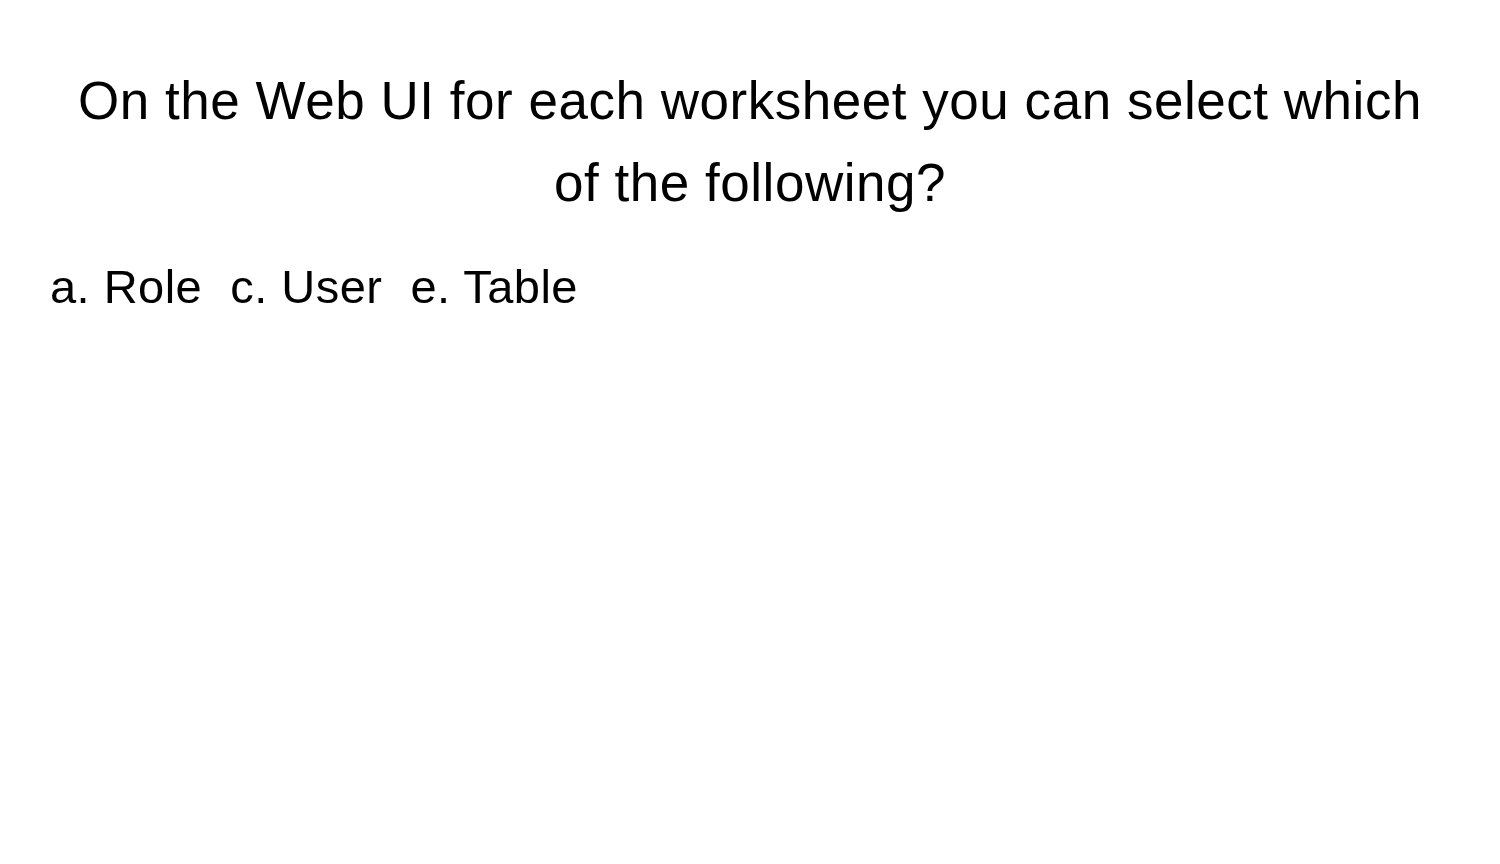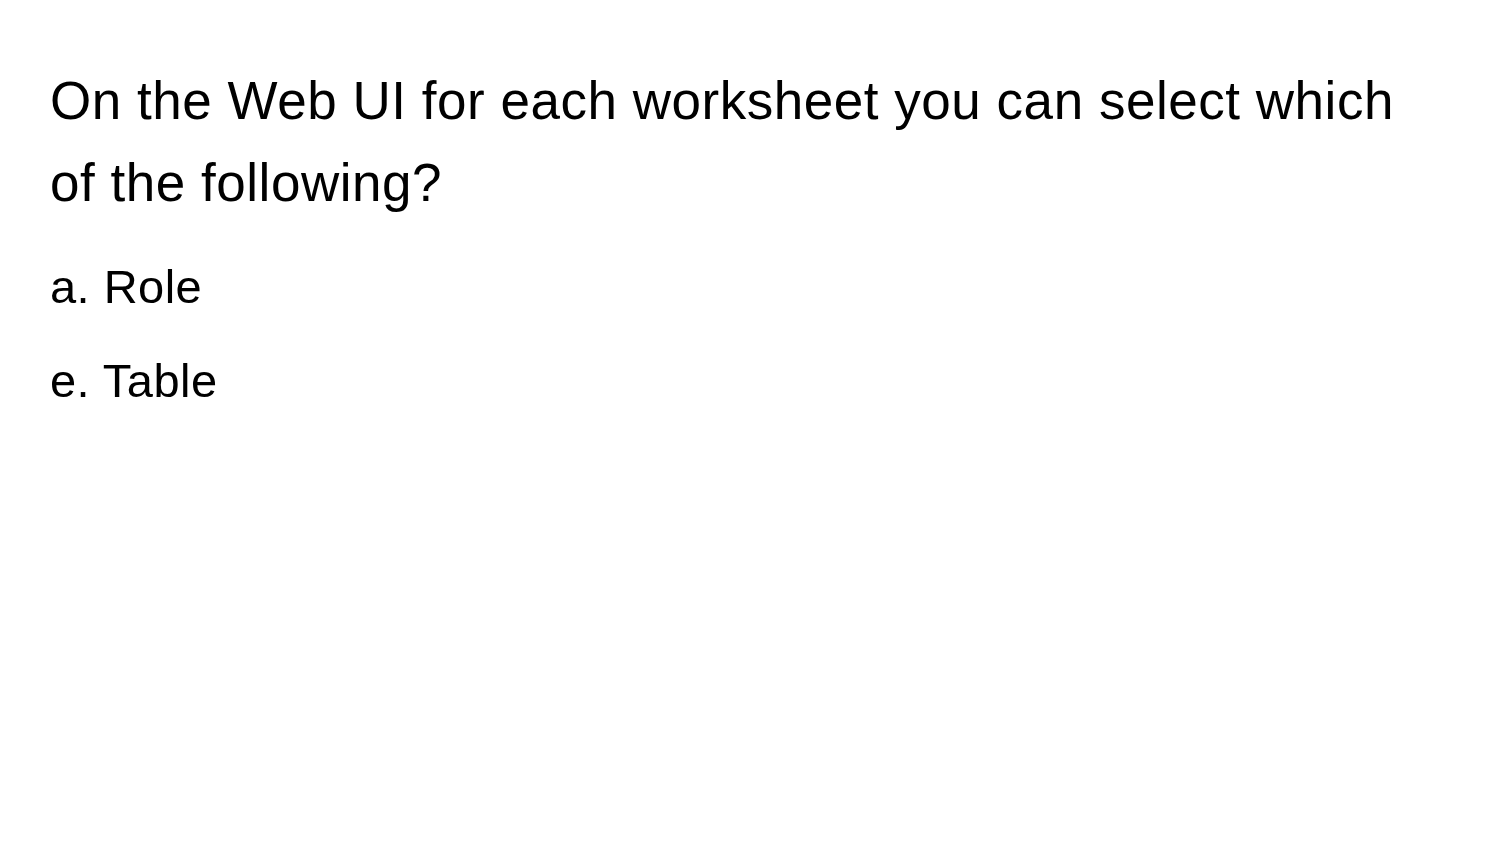--- a/index.html
+++ b/index.html
@@ -1,51 +1,56 @@
 <!DOCTYPE html>
 <html><head>
   <meta charset="utf-8">
   <style>
     * {
       margin: 0;
       padding: 0;
       box-sizing: border-box;
+      text-align: center;
     }
     body {
       width: 1500px;
       height: 864px;
       background: #ffffff;
       font-family: -apple-system, BlinkMacSystemFont, "Segoe UI", Helvetica, Arial, sans-serif;
       color: #000000;
       padding: 60px 50px 0 50px;
     }
     .question {
       font-size: 53px;
       line-height: 1.55;
       letter-spacing: 0.01em;
       margin-bottom: 30px;
     }
     .options {
       display: flex;
-      flex-direction: column;
+      flex-direction: row;
       gap: 28px;
     }
     .option {
       font-size: 47px;
       line-height: 1.4;
       letter-spacing: 0.01em;
     }
   </style>
 </head>
 <body>
 
 <div class="question">On the Web UI for each worksheet you can select which of the following?</div>
 
 <div class="options">
   <div class="option">
     <span>a.</span>
     <span>Role</span>
   </div>
   <div class="option">
+    <span>c.</span>
+    <span>User</span>
+  </div>
+  <div class="option">
     <span>e.</span>
     <span>Table</span>
   </div>
 </div>
 
 </body></html>

